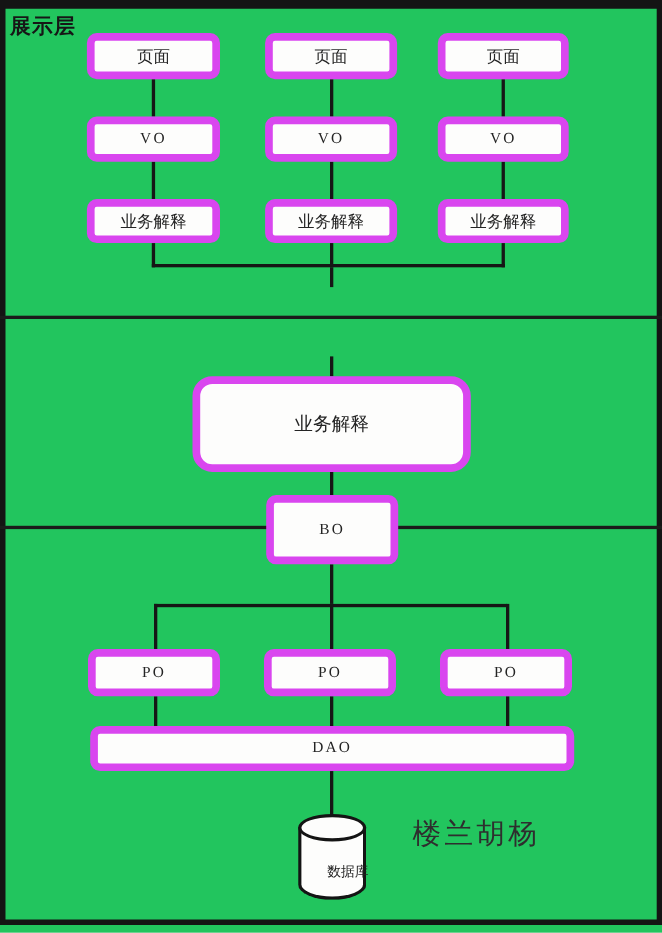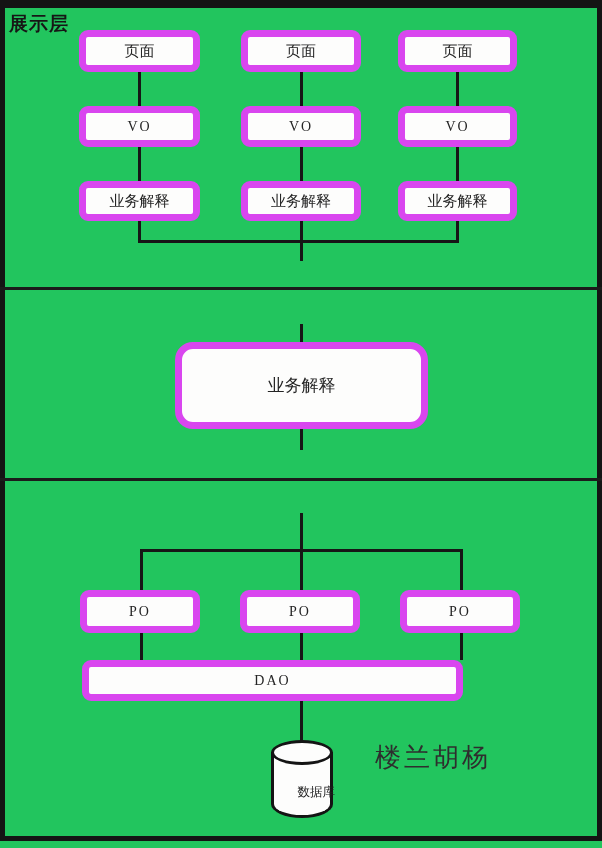--- a/index.html
+++ b/index.html
@@ -101,26 +101,27 @@
   <div class="node latin" style="left:79px;top:106px;width:121px;height:41px">VO</div>
   <div class="node latin" style="left:241px;top:106px;width:120px;height:41px">VO</div>
   <div class="node latin" style="left:398px;top:106px;width:119px;height:41px">VO</div>
 
   <div class="node" style="left:79px;top:181px;width:121px;height:40px">业务解释</div>
   <div class="node" style="left:241px;top:181px;width:120px;height:40px">业务解释</div>
   <div class="node" style="left:398px;top:181px;width:119px;height:40px">业务解释</div>
 
 
   <div class="node big" style="left:175px;top:342px;width:253px;height:87px">业务解释</div>
+  <div class="node latin" style="left:242px;top:450px;width:120px;height:63px">BO</div>
 
   <div class="node latin" style="left:80px;top:590px;width:120px;height:43px">PO</div>
   <div class="node latin" style="left:240px;top:590px;width:120px;height:43px">PO</div>
   <div class="node latin" style="left:400px;top:590px;width:120px;height:43px">PO</div>
 
-  <div class="node latin" style="left:82px;top:660px;width:381px;height:41px">DAO</div>
+  <div class="node latin" style="left:82px;top:660px;width:440px;height:41px">DAO</div>
 
   <div class="cyl-body"></div>
   <div class="cyl-top"></div>
   <div class="cyl-label">数据库</div>
 
   <div class="watermark">楼兰胡杨</div>
 
 </div>
 
 </body></html>

